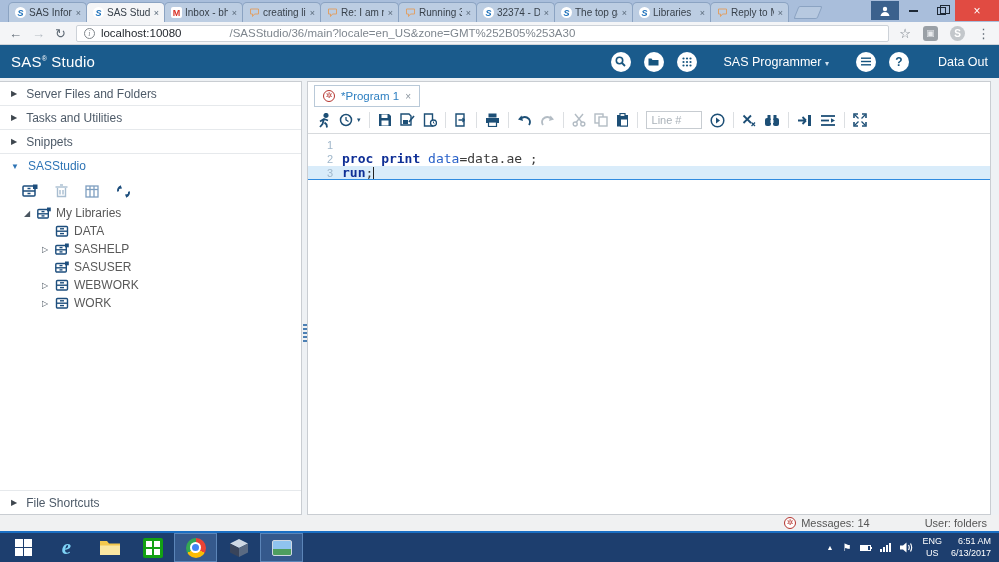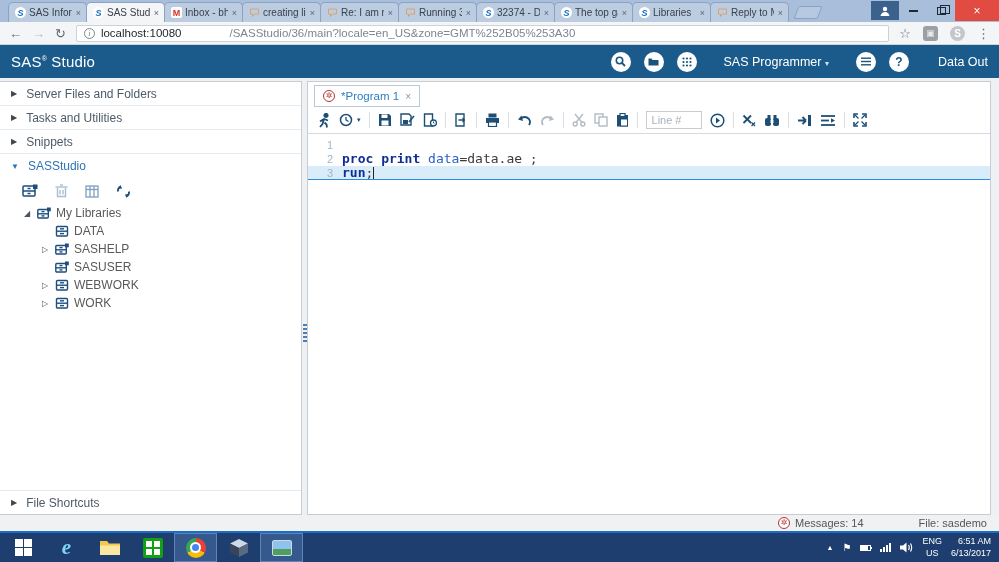--- a/index.html
+++ b/index.html
@@ -661,21 +661,21 @@
     </div>
 
   </div>
 </div>
 
 <div class="appstatus">
   <span class="msgclu">
     <span class="redcirc">✲</span>
     <span>Messages: 14</span>
   </span>
-  <span>File: sasdemo</span>
+  <span>User: folders</span>
 </div>
 <div class="blueline"></div>
 
 <div class="taskbar">
   <div class="tbbtn">
     <span class="winlogo">
         <i></i>
         <i></i>
         <i></i>
         <i></i>

